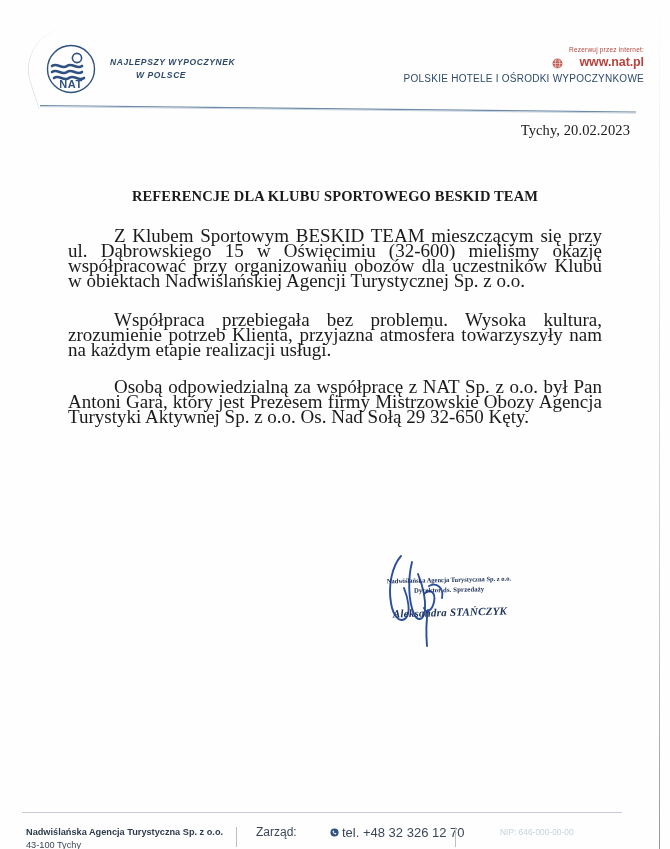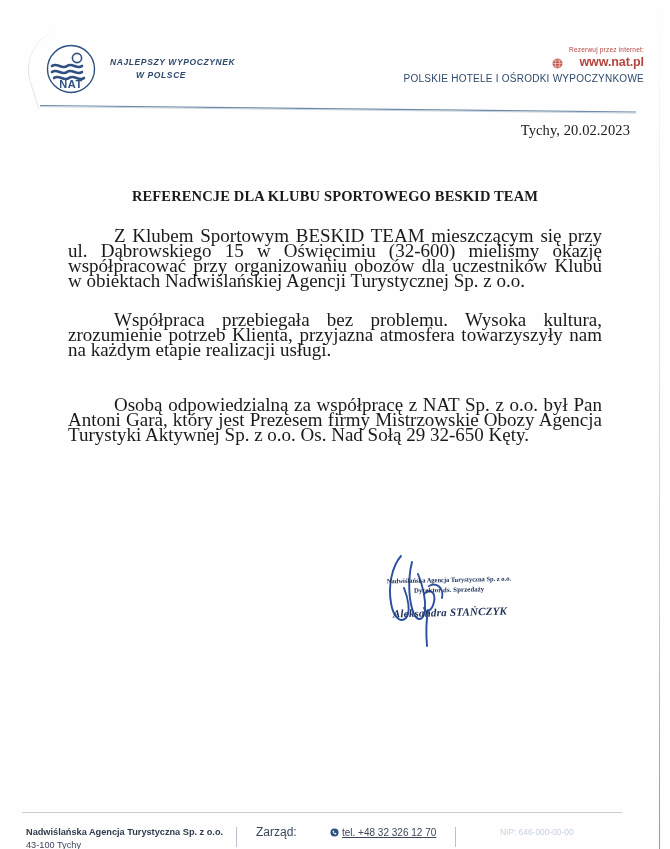--- a/index.html
+++ b/index.html
@@ -151,21 +151,21 @@
   p.para {
     margin: 0 0 0 0;
     font-size: 19px;
     line-height: 15px;
     text-align: justify;
     text-indent: 46px;
     letter-spacing: 0;
   }
   p.gap-lg { margin-top: 24px; }
   p.gap-sm { margin-top: 4px; }
-  p.gap-xl { margin-top: 40px; }
+  p.gap-xl { margin-top: 22px; }
 
   
   .signature {
     position: absolute;
     left: 338px;
     top: 548px;
     width: 230px;
     height: 100px;
   }
   .stamp-text {
@@ -215,21 +215,21 @@
     font-family: "Liberation Sans", sans-serif;
     color: #2f3b4d;
   }
   .footer-col { position: absolute; top: 0; }
   .f-company { left: 26px; font-size: 9.2px; font-weight: 700; line-height: 13px; }
   .f-addr { font-weight: 400; color: #3a4758; }
   .f-sep1 { left: 236px; top: 1px; width: 1px; height: 20px; background: #b9c0ca; }
   .f-zarzad { left: 256px; font-size: 12px; line-height: 13px; color: #3a4758; }
   .f-phone-wrap { left: 330px; display: flex; align-items: flex-start; gap: 3px; }
   .phone-icon { width: 9px; height: 9px; margin-top: 2px; }
-  .f-phone { font-size: 10px; line-height: 13px; color: #3a4758; text-decoration: underline; }
+  .f-phone { font-size: 13px; line-height: 13px; color: #3a4758; }
   .f-sep2 { left: 455px; top: 1px; width: 1px; height: 20px; background: #b9c0ca; }
   .f-nip { left: 500px; font-size: 8.4px; line-height: 13px; color: #8fa3bb; opacity: .5; }
 </style>
 </head>
 <body>
 
 <div class="page">
 
   <div class="scan-corner-curve"></div>
   <div class="scan-edge-right"></div>

